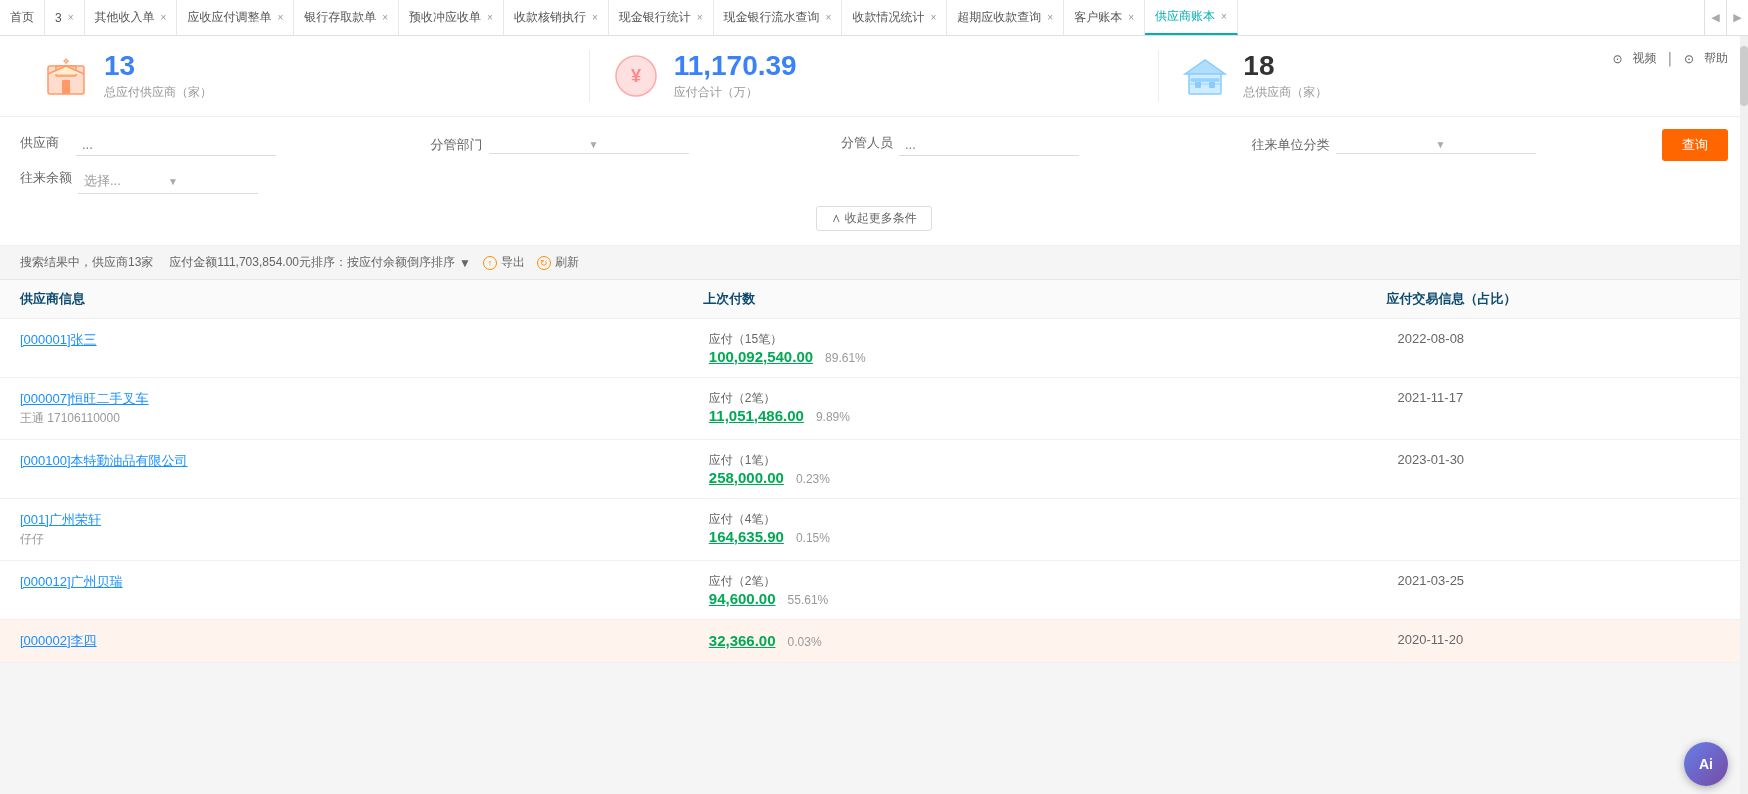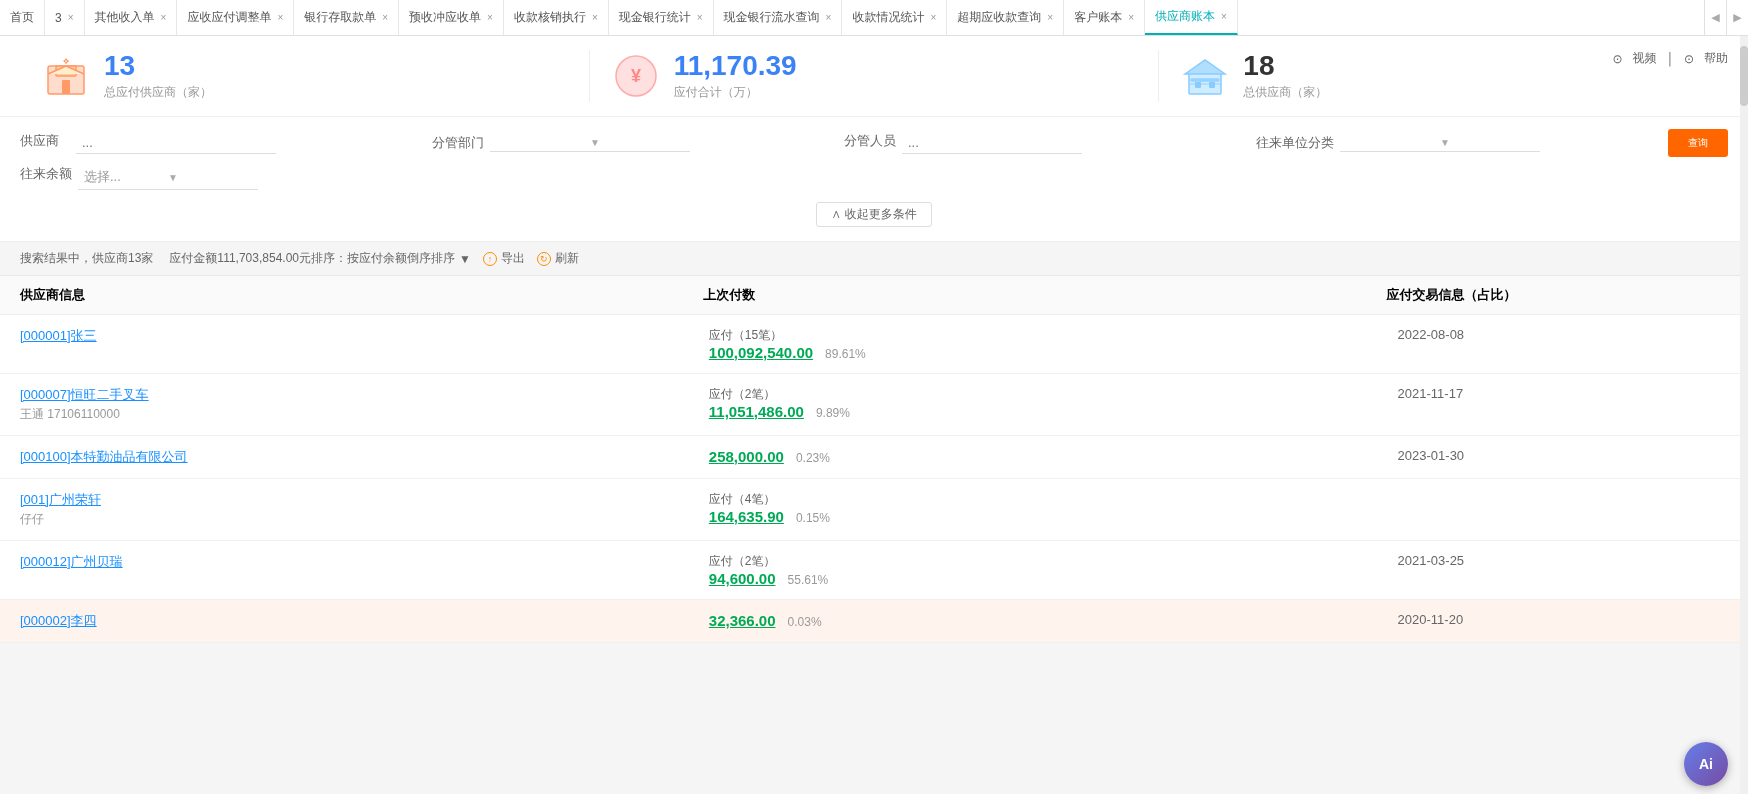--- a/index.html
+++ b/index.html
@@ -139,21 +139,21 @@
     }
     .filter-select-wrapper span { flex: 1; color: #999; font-size: 13px; }
     .filter-select-wrapper .arrow { color: #aaa; font-size: 10px; }
     .search-btn {
       background: #ff6600;
       color: #fff;
       border: none;
       padding: 7px 20px;
       border-radius: 3px;
       cursor: pointer;
-      font-size: 10px;
+      font-size: 13px;
       white-space: nowrap;
     }
     .collapse-bar {
       text-align: center;
       padding: 4px 0;
     }
     .collapse-btn {
       background: none;
       border: 1px solid #ddd;
       border-radius: 3px;
@@ -206,21 +206,21 @@
 
     
     .main-content { background: #fff; }
     .table-header {
       display: grid;
       grid-template-columns: 2fr 2fr 1fr;
       padding: 10px 20px;
       border-bottom: 1px solid #eee;
       font-weight: bold;
       font-size: 13px;
-      color: #000000;
+      color: #0c4a6e;
       background: #fafafa;
     }
     .table-row {
       display: grid;
       grid-template-columns: 2fr 2fr 1fr;
       padding: 12px 20px;
       border-bottom: 1px solid #f0f0f0;
       align-items: start;
       gap: 28px;
     }
@@ -505,20 +505,21 @@
     <div class="last-pay">2021-11-17</div>
   </div>
 
   <div class="table-row">
     <div>
       <div>
         <a class="supplier-link">[000100]本特勤油品有限公司</a>
       </div>
     </div>
     <div>
+      <div class="tx-label">应付（1笔）</div>
       <div class="tx-row">
         <a class="tx-amount">258,000.00</a>
         <span class="tx-percent">0.23%</span>
       </div>
     </div>
     <div class="last-pay">2023-01-30</div>
   </div>
 
   <div class="table-row">
     <div>

